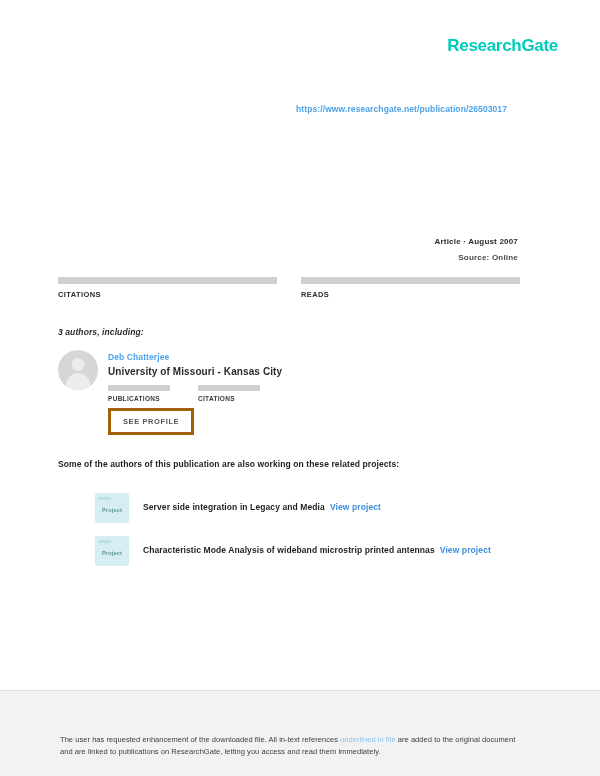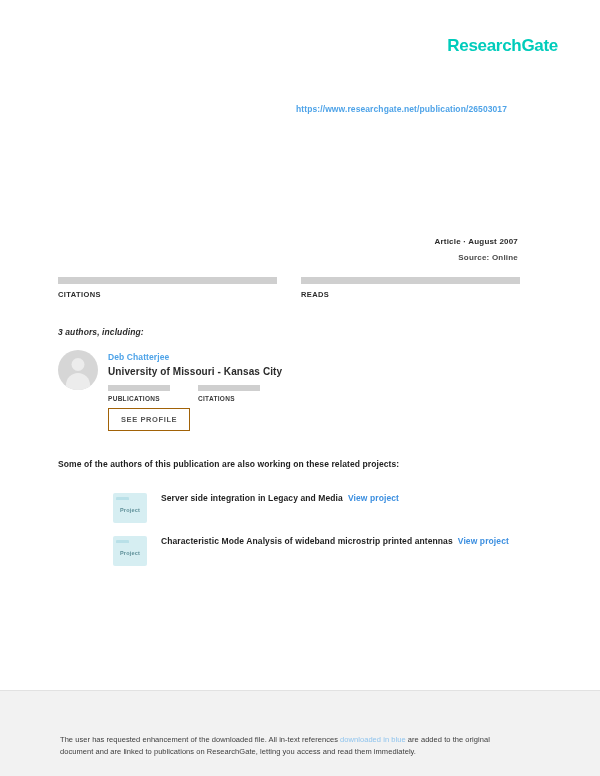--- a/index.html
+++ b/index.html
@@ -194,21 +194,21 @@
     font-size: 6.5px;
     font-weight: bold;
     color: #3a3a3a;
     letter-spacing: 0.3px;
   }
   .see-profile {
     position: absolute;
     left: 50px;
     top: 58px;
     padding: 6px 12px;
-    border: 1px solid #a16207;
+    border: 3px solid #a16207;
     background: #ffffff;
     font-size: 7.5px;
     font-weight: bold;
     color: #555555;
     letter-spacing: 0.6px;
     cursor: pointer;
   }
 
   
   .projects-heading {
@@ -216,24 +216,24 @@
     left: 58px;
     top: 459px;
     font-size: 8.5px;
     font-weight: bold;
     color: #1f1f1f;
     letter-spacing: 0.1px;
     text-align: center;
   }
   .project-row {
     position: absolute;
-    left: 68px;
+    left: 50px;
     width: 470px;
     display: flex;
-    align-items: flex-start;
+    align-items: center;
     padding-left: 45px;
   }
   .project-row.r1 { top: 493px; }
   .project-row.r2 { top: 536px; }
   .project-badge {
     width: 34px;
     height: 30px;
     background: #d6eef2;
     border-radius: 2px;
     flex: 0 0 34px;
@@ -374,16 +374,16 @@
         <span>Characteristic Mode Analysis of wideband microstrip printed antennas</span><span class="view-project">View project</span>
       </div>
     </div>
 
   </div>
 
   <div class="footer-band"></div>
 
 
   <div class="footer-note">
-    <span>The user has requested enhancement of the downloaded file. All in-text references </span><span class="link">downloaded in blue</span><span> are added to the original document and are linked to publications on ResearchGate, letting you access and read them immediately.</span>
+    <span>The user has requested enhancement of the downloaded file. All in-text references </span><span class="link">underlined in file</span><span> are added to the original document and are linked to publications on ResearchGate, letting you access and read them immediately.</span>
   </div>
 
 </div>
 
 </body></html>

